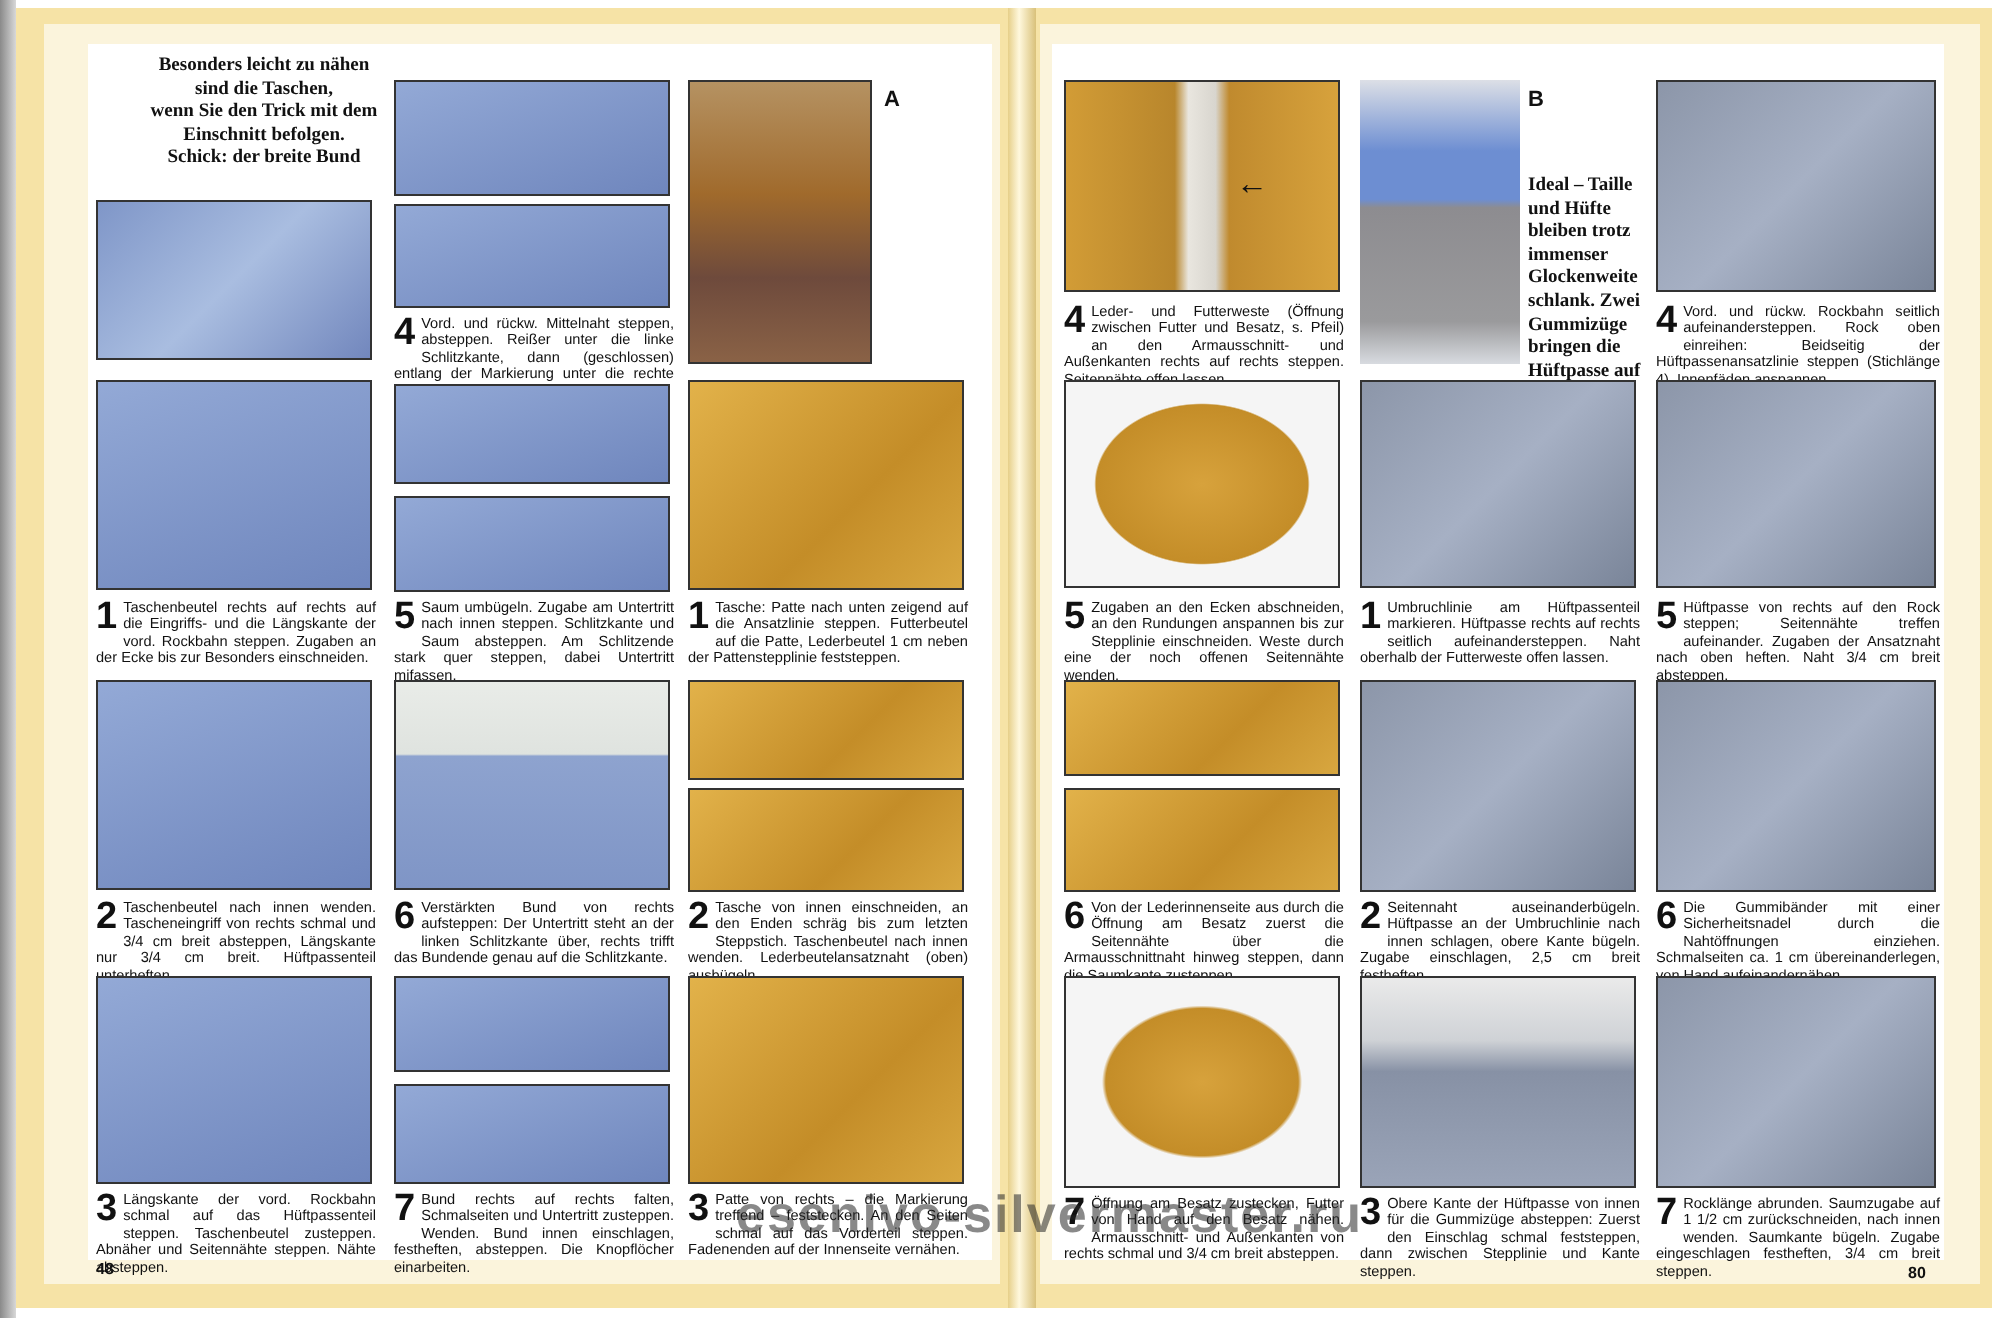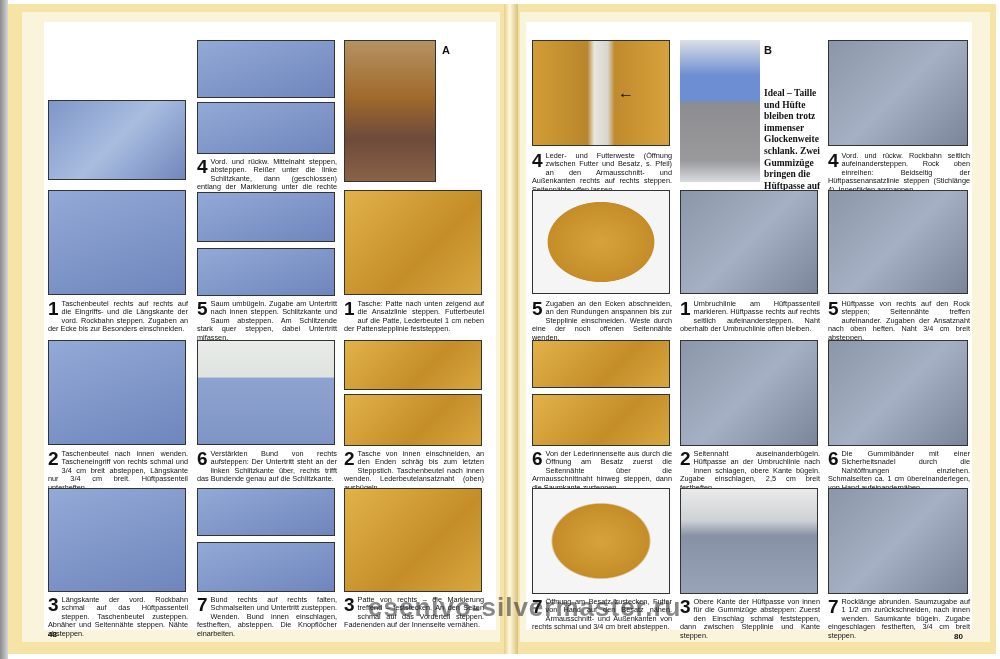--- a/index.html
+++ b/index.html
@@ -30,20 +30,27 @@
 </head>
 <body>
 
 <div class="leftedge"></div>
 <div class="spread">
   <div class="gutter"></div>
 
   <div class="page left">
     <div class="inner">
 
+      <div class="headline" style="left:18px;top:6px;width:140px;">
+        <div>Besonders leicht zu nähen</div>
+        <div>sind die Taschen,</div>
+        <div>wenn Sie den Trick mit dem</div>
+        <div>Einschnitt befolgen.</div>
+        <div>Schick: der breite Bund</div>
+      </div>
       <div class="photo blue" style="left:4px;top:78px;width:138px;height:80px;"></div>
 
       <div class="photo blue2" style="left:4px;top:168px;width:138px;height:105px;"></div>
       <div class="cap" style="left:4px;top:278px;width:140px;"><span class="num">1</span><span>Taschenbeutel rechts auf rechts auf die Eingriffs- und die Längskante der vord. Rockbahn steppen. Zugaben an der Ecke bis zur Besonders einschneiden.</span></div>
 
       <div class="photo blue2" style="left:4px;top:318px;width:138px;height:105px;"></div>
       <div class="cap" style="left:4px;top:428px;width:140px;"><span class="num">2</span><span>Taschenbeutel nach innen wenden. Tascheneingriff von rechts schmal und 3/4 cm breit absteppen, Längskante nur 3/4 cm breit. Hüftpassenteil unterheften.</span></div>
 
       <div class="photo blue2" style="left:4px;top:466px;width:138px;height:104px;"></div>
       <div class="cap" style="left:4px;top:574px;width:140px;"><span class="num">3</span><span>Längskante der vord. Rockbahn schmal auf das Hüftpassenteil steppen. Taschenbeutel zusteppen. Abnäher und Seitennähte steppen. Nähte absteppen.</span></div>
@@ -94,21 +101,21 @@
       <div class="cap" style="left:6px;top:428px;width:140px;"><span class="num">6</span><span>Von der Lederinnenseite aus durch die Öffnung am Besatz zuerst die Seitennähte über die Armausschnittnaht hinweg steppen, dann die Saumkante zusteppen.</span></div>
 
       <div class="photo" style="left:6px;top:466px;width:138px;height:106px;background:radial-gradient(ellipse at center,#d7a23c 0%,#c48d28 50%,#f5f5f5 52%);"></div>
       <div class="cap" style="left:6px;top:576px;width:140px;"><span class="num">7</span><span>Öffnung am Besatz zustecken, Futter von Hand auf den Besatz nähen. Armausschnitt- und Außenkanten von rechts schmal und 3/4 cm breit absteppen.</span></div>
 
       <div class="photo" style="left:154px;top:18px;width:80px;height:142px;background:linear-gradient(180deg,#dcdfe6 0%,#6d8ed2 25%,#6d8ed2 42%,#8d8c90 45%,#9a9a9c 85%,#d8dbe0 100%);border:none;"></div>
       <div class="letter" style="left:238px;top:22px;">B</div>
       <div class="blurb" style="left:238px;top:66px;width:62px;">Ideal – Taille und Hüfte bleiben trotz immenser Glockenweite schlank. Zwei Gummizüge bringen die Hüftpasse auf Taillenweite</div>
 
       <div class="photo greyblue" style="left:154px;top:168px;width:138px;height:104px;"></div>
-      <div class="cap" style="left:154px;top:278px;width:140px;"><span class="num">1</span><span>Umbruchlinie am Hüftpassenteil markieren. Hüftpasse rechts auf rechts seitlich aufeinandersteppen. Naht oberhalb der Umbruchlinie offen bleiben.</span></div>
+      <div class="cap" style="left:154px;top:278px;width:140px;"><span class="num">1</span><span>Umbruchlinie am Hüftpassenteil markieren. Hüftpasse rechts auf rechts seitlich aufeinandersteppen. Naht oberhalb der Futterweste offen lassen.</span></div>
 
       <div class="photo greyblue" style="left:154px;top:318px;width:138px;height:106px;"></div>
       <div class="cap" style="left:154px;top:428px;width:140px;"><span class="num">2</span><span>Seitennaht auseinanderbügeln. Hüftpasse an der Umbruchlinie nach innen schlagen, obere Kante bügeln. Zugabe einschlagen, 2,5 cm breit festheften.</span></div>
 
       <div class="photo" style="left:154px;top:466px;width:138px;height:106px;background:linear-gradient(180deg,#eaeaea 0%,#cfd2d6 30%,#8791a5 45%,#9aa4b8 100%);"></div>
       <div class="cap" style="left:154px;top:576px;width:140px;"><span class="num">3</span><span>Obere Kante der Hüftpasse von innen für die Gummizüge absteppen: Zuerst den Einschlag schmal feststeppen, dann zwischen Stepplinie und Kante steppen.</span></div>
 
       <div class="photo greyblue" style="left:302px;top:18px;width:140px;height:106px;"></div>
       <div class="cap" style="left:302px;top:130px;width:142px;"><span class="num">4</span><span>Vord. und rückw. Rockbahn seitlich aufeinandersteppen. Rock oben einreihen: Beidseitig der Hüftpassenansatzlinie steppen (Stichlänge 4). Innenfäden anspannen.</span></div>
 

